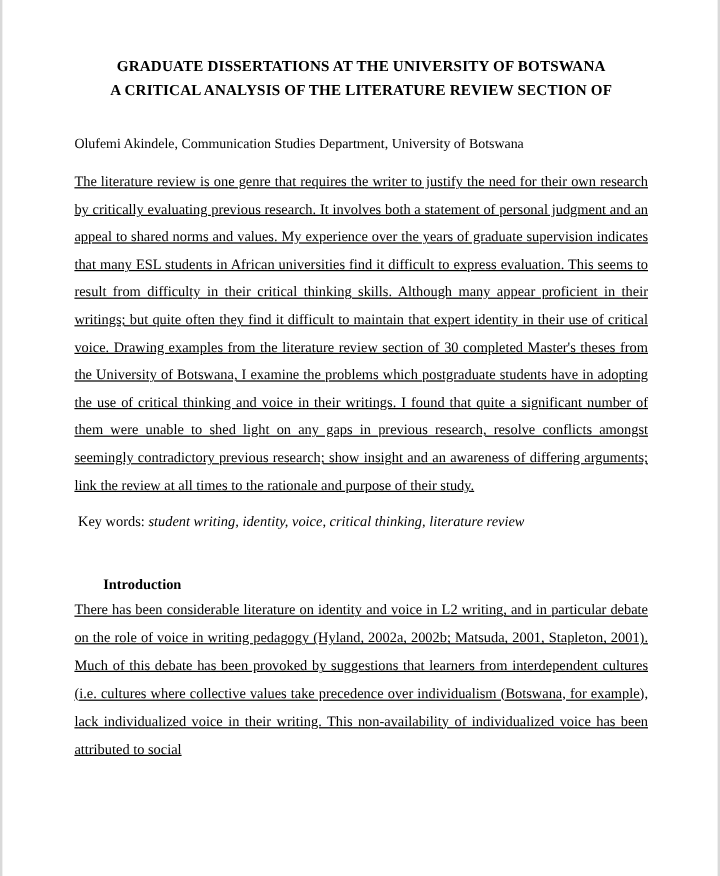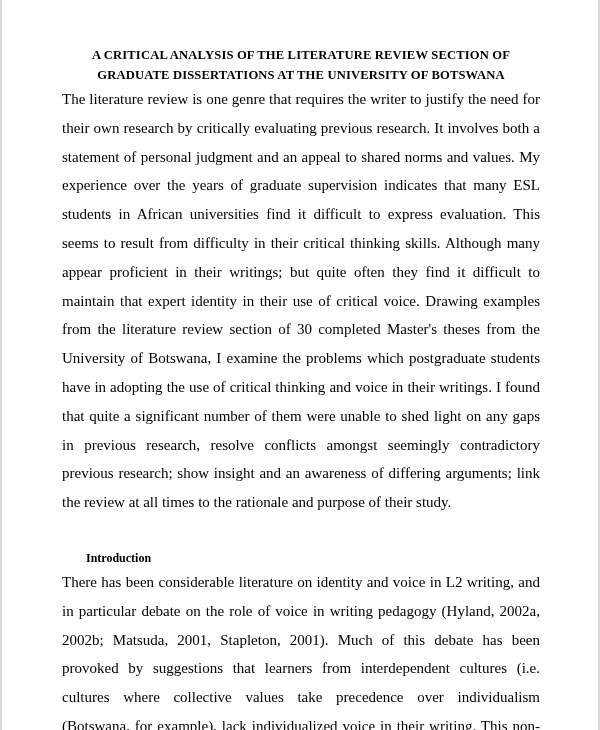--- a/index.html
+++ b/index.html
@@ -65,25 +65,26 @@
     font-size: 12px;
     font-weight: bold;
     margin-top: 16px;
     margin-bottom: 2px;
   }
   .section-heading.intro {
     margin-top: 34px;
     margin-left: 24px;
   }
   .body-par {
-    font-size: 15px;
+    font-size: 12px;
     text-align: justify;
     line-height: 1.92;
     margin: 0;
     text-indent: 0;
+    text-decoration: underline;
   }
   .keywords {
     font-size: 12px;
     line-height: 1.92;
     margin-top: 7px;
     padding-left: 3px;
   }
   .keywords .kw-label {
     font-style: normal;
   }
@@ -94,25 +95,30 @@
 </head>
 <body>
 
 <div class="page">
   <div class="page-border-left"></div>
   <div class="page-border-right"></div>
 
   <div class="content">
 
     <h1 class="doc-title">
+      <span class="line">GRADUATE DISSERTATIONS AT THE UNIVERSITY OF BOTSWANA</span>
       <span class="line">A CRITICAL ANALYSIS OF THE LITERATURE REVIEW SECTION OF</span>
-      <span class="line">GRADUATE DISSERTATIONS AT THE UNIVERSITY OF BOTSWANA</span>
     </h1>
 
+    <p class="author">Olufemi Akindele, Communication Studies Department, University of Botswana</p>
 
     <p class="body-par">The literature review is one genre that requires the writer to justify the need for their own research by critically evaluating previous research. It involves both a statement of personal judgment and an appeal to shared norms and values. My experience over the years of graduate supervision indicates that many ESL students in African universities find it difficult to express evaluation. This seems to result from difficulty in their critical thinking skills. Although many appear proficient in their writings; but quite often they find it difficult to maintain that expert identity in their use of critical voice. Drawing examples from the literature review section of 30 completed Master's theses from the University of Botswana, I examine the problems which postgraduate students have in adopting the use of critical thinking and voice in their writings. I found that quite a significant number of them were unable to shed light on any gaps in previous research, resolve conflicts amongst seemingly contradictory previous research; show insight and an awareness of differing arguments; link the review at all times to the rationale and purpose of their study.</p>
 
+    <p class="keywords">
+      <span class="kw-label">Key words:</span>
+      <span class="kw-list">student writing, identity, voice, critical thinking, literature review</span>
+    </p>
 
     <h2 class="section-heading intro">Introduction</h2>
     <p class="body-par">There has been considerable literature on identity and voice in L2 writing, and in particular debate on the role of voice in writing pedagogy (Hyland, 2002a, 2002b; Matsuda, 2001, Stapleton, 2001). Much of this debate has been provoked by suggestions that learners from interdependent cultures (i.e. cultures where collective values take precedence over individualism (Botswana, for example), lack individualized voice in their writing. This non-availability of individualized voice has been attributed to social</p>
 
   </div>
 </div>
 
 </body></html>

